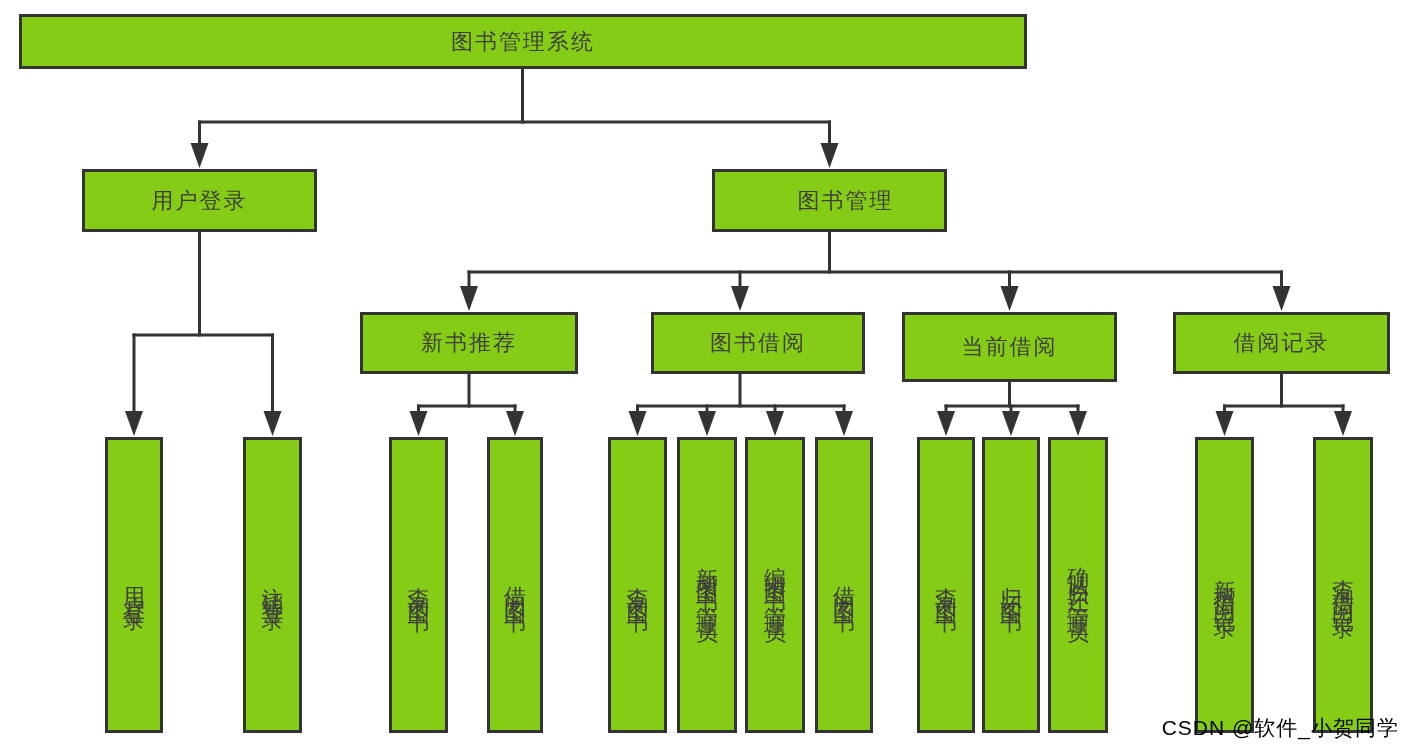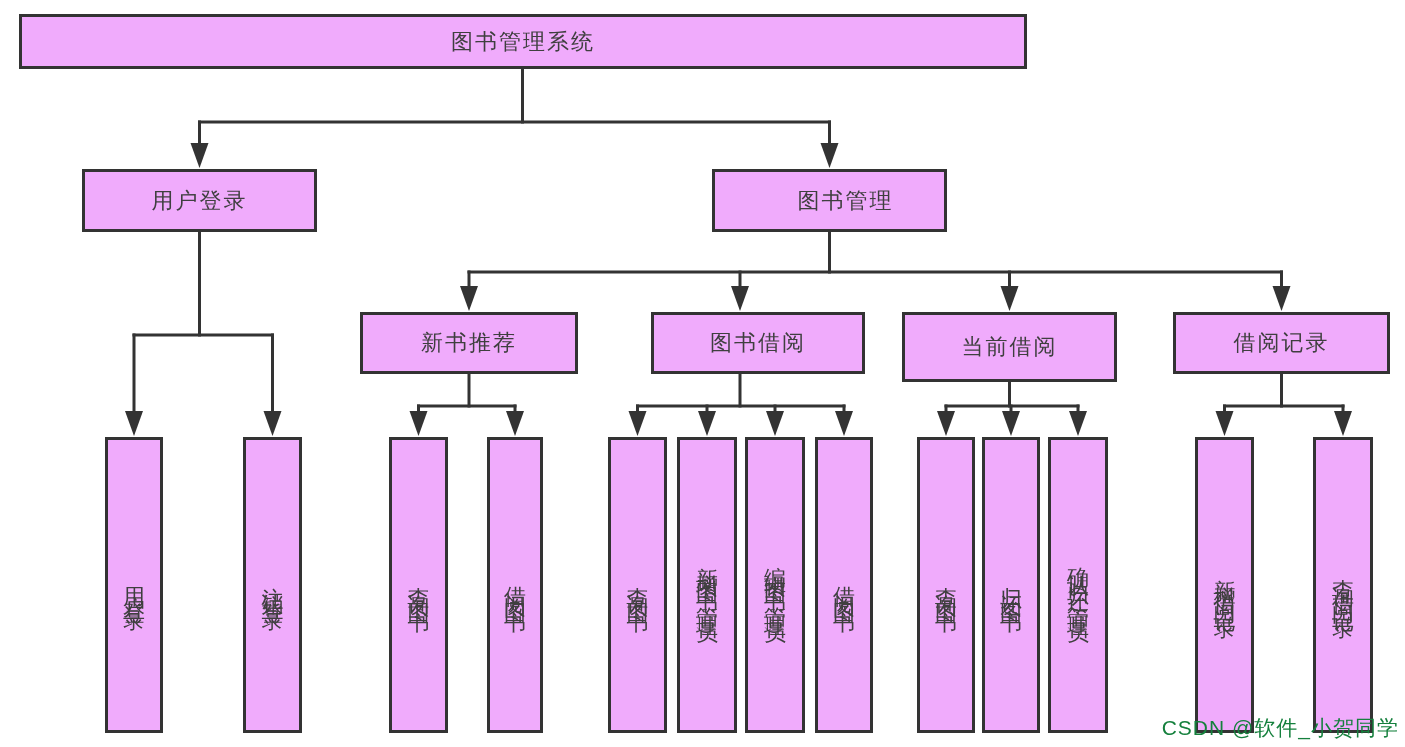--- a/index.html
+++ b/index.html
@@ -7,21 +7,21 @@
     position:relative;
     width:1405px;height:747px;
     background:#ffffff;
     font-family:"Liberation Sans", sans-serif;
     overflow:hidden;
   }
   .box{
     position:absolute;
     box-sizing:border-box;
     border:3px solid #333333;
-    background:#f0abfc;
+    background:#84cc16;
     display:flex;
     align-items:center;
     justify-content:center;
     color:#3f3f3f;
   }
   .h-label{
     font-size:22px;
     letter-spacing:2px;
     white-space:nowrap;
   }
@@ -45,21 +45,21 @@
   }
   #connectors polygon{
     fill:#333333;
   }
   .watermark{
     position:absolute;
     right:6px;
     top:714px;
     font-size:21px;
     letter-spacing:1px;
-    color:#15803d;
+    color:#000000;
     z-index:5;
     white-space:nowrap;
   }
 </style>
 </head>
 <body>
 
 <div id="canvas">
 
   <svg id="connectors" viewBox="0 0 1405 747" xmlns="http://www.w3.org/2000/svg">

